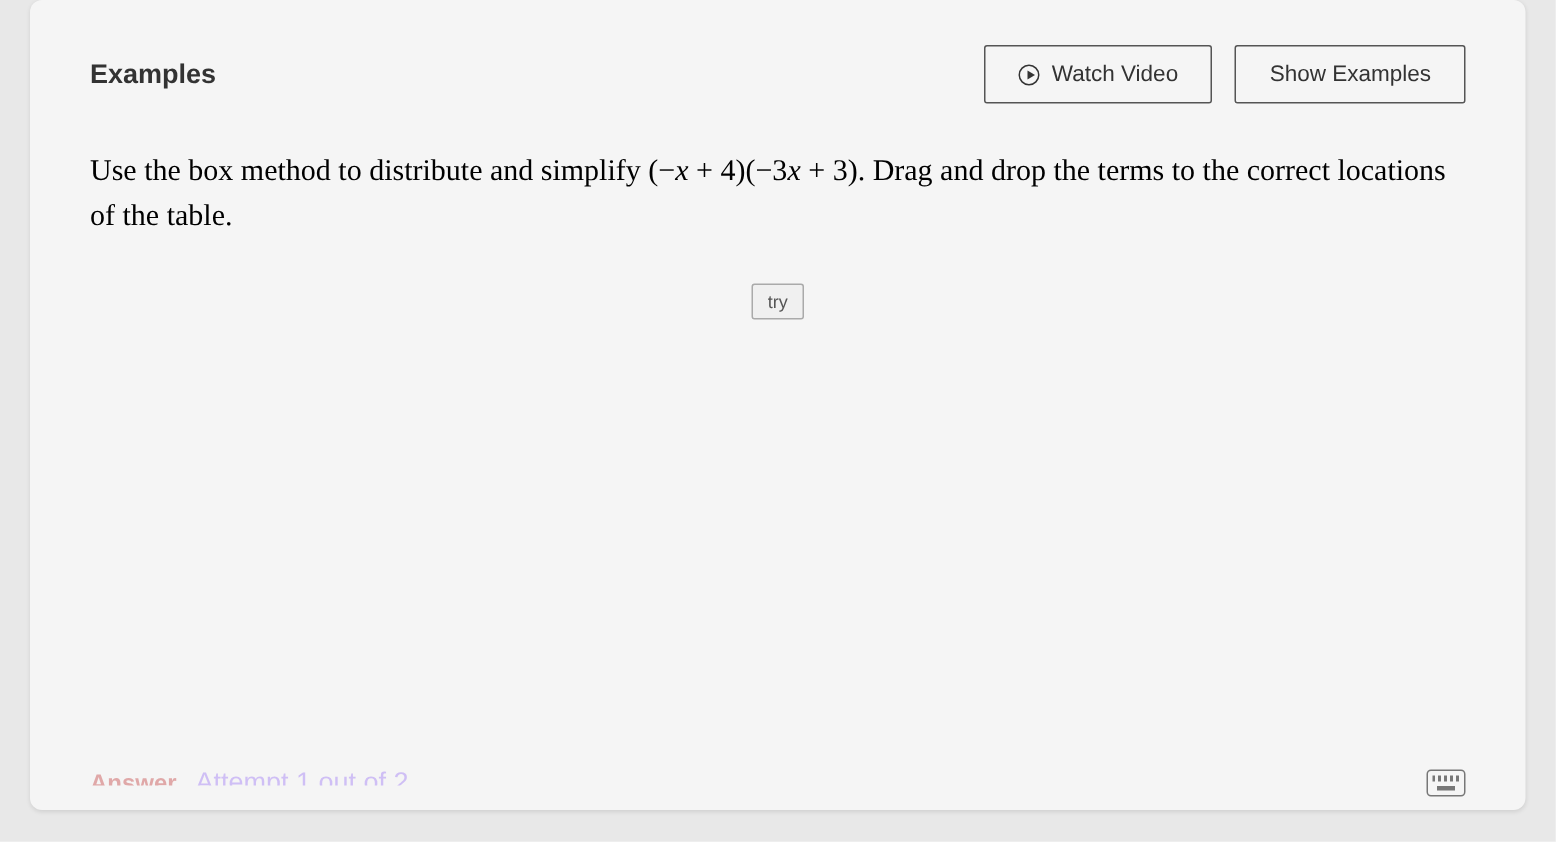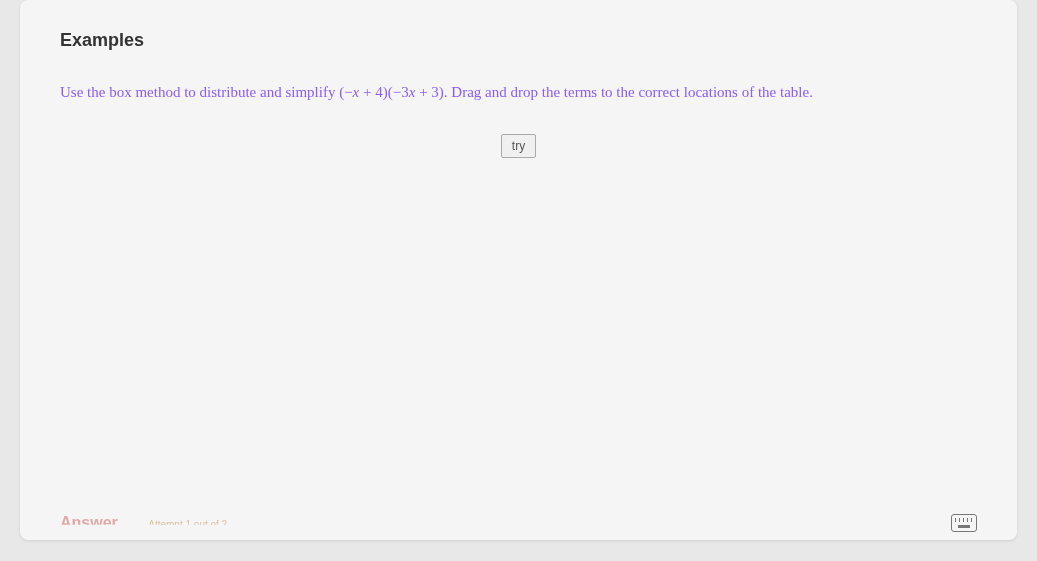--- a/index.html
+++ b/index.html
@@ -62,22 +62,22 @@
     .play-icon::after {
       content: "";
       position: absolute;
       left: 4.5px;
       top: 3px;
       border-left: 5px solid #333;
       border-top: 3.5px solid transparent;
       border-bottom: 3.5px solid transparent;
     }
     .prompt {
-      font-size: 15px;
-      color: #8b5cf6;
+      font-size: 20px;
+      color: #000000;
       line-height: 1.5;
       margin-bottom: 30px;
     }
     .math { font-family: 'Times New Roman', serif; }
     .var { font-style: italic; }
     .center-block { text-align: center; }
     .expression {
       font-size: 24px;
       color: #333;
       margin-bottom: 25px;
@@ -127,23 +127,23 @@
       justify-content: space-between;
       align-items: center;
       font-family: Arial, sans-serif;
     }
     .answer-label {
       font-weight: bold;
       font-size: 16px;
       color: #b91c1c;
     }
     .attempt {
-      font-size: 10px;
-      color: #a16207;
-      margin-left: 26px;
+      font-size: 18px;
+      color: #8b5cf6;
+      margin-left: 8px;
       font-weight: normal;
     }
     .keyboard-icon {
       width: 26px;
       height: 18px;
       border: 1.5px solid #777;
       border-radius: 3px;
       display: inline-block;
       position: relative;
       cursor: pointer;
@@ -167,20 +167,29 @@
       clip-path: inset(0 0 40% 0);
     }
   </style>
 </head>
 <body>
 
 <div class="card">
 
   <div class="header-row">
     <div class="question-label">Examples</div>
+    <div class="header-buttons">
+      <button class="btn">
+        <span class="play-icon"></span>
+        <span>Watch Video</span>
+      </button>
+      <button class="btn">
+        <span>Show Examples</span>
+      </button>
+    </div>
   </div>
 
   <p class="prompt">
     <span>Use the box method to distribute and simplify </span><span class="math">(−<span class="var">x</span> + 4)(−3<span class="var">x</span> + 3)</span><span>. Drag and drop the terms to the correct locations of the table.</span>
   </p>
 
   <div class="center-block">
 
 
     <button class="try-btn">try</button>

